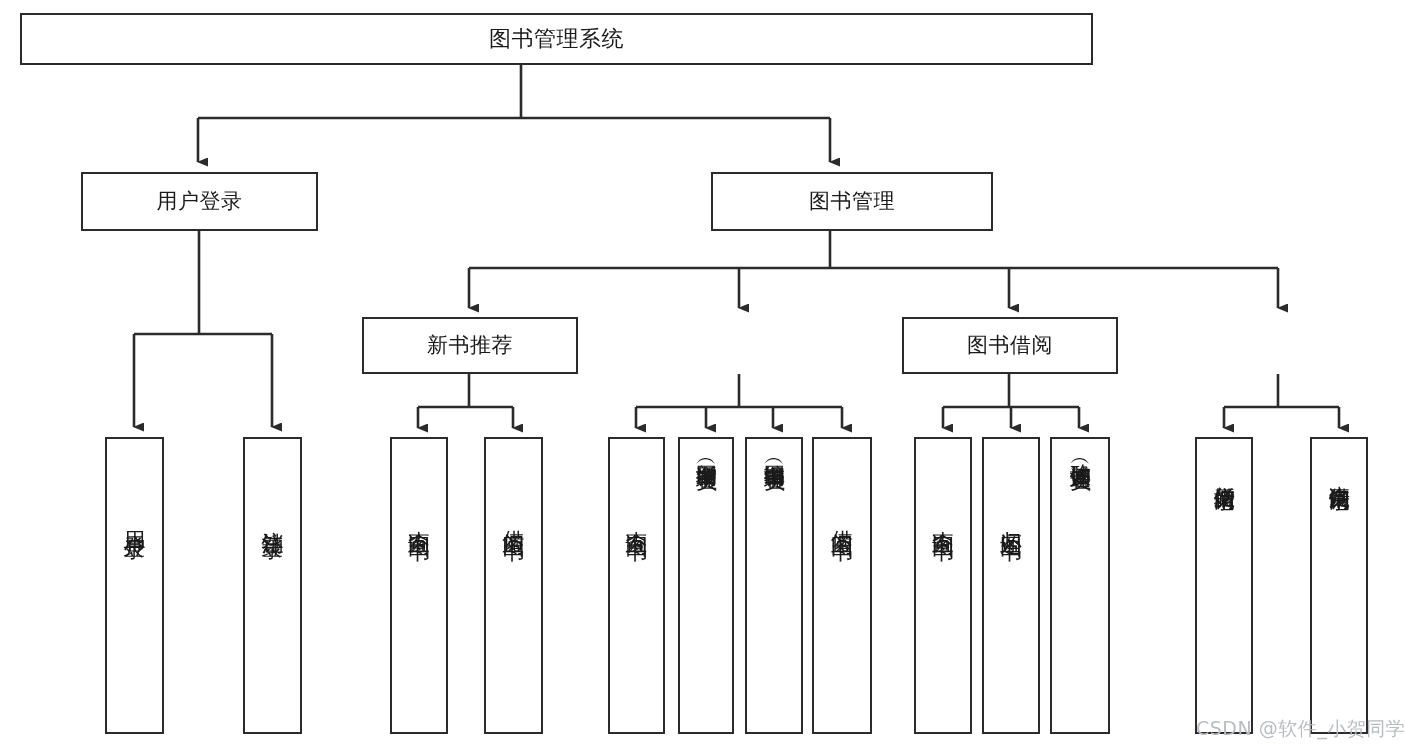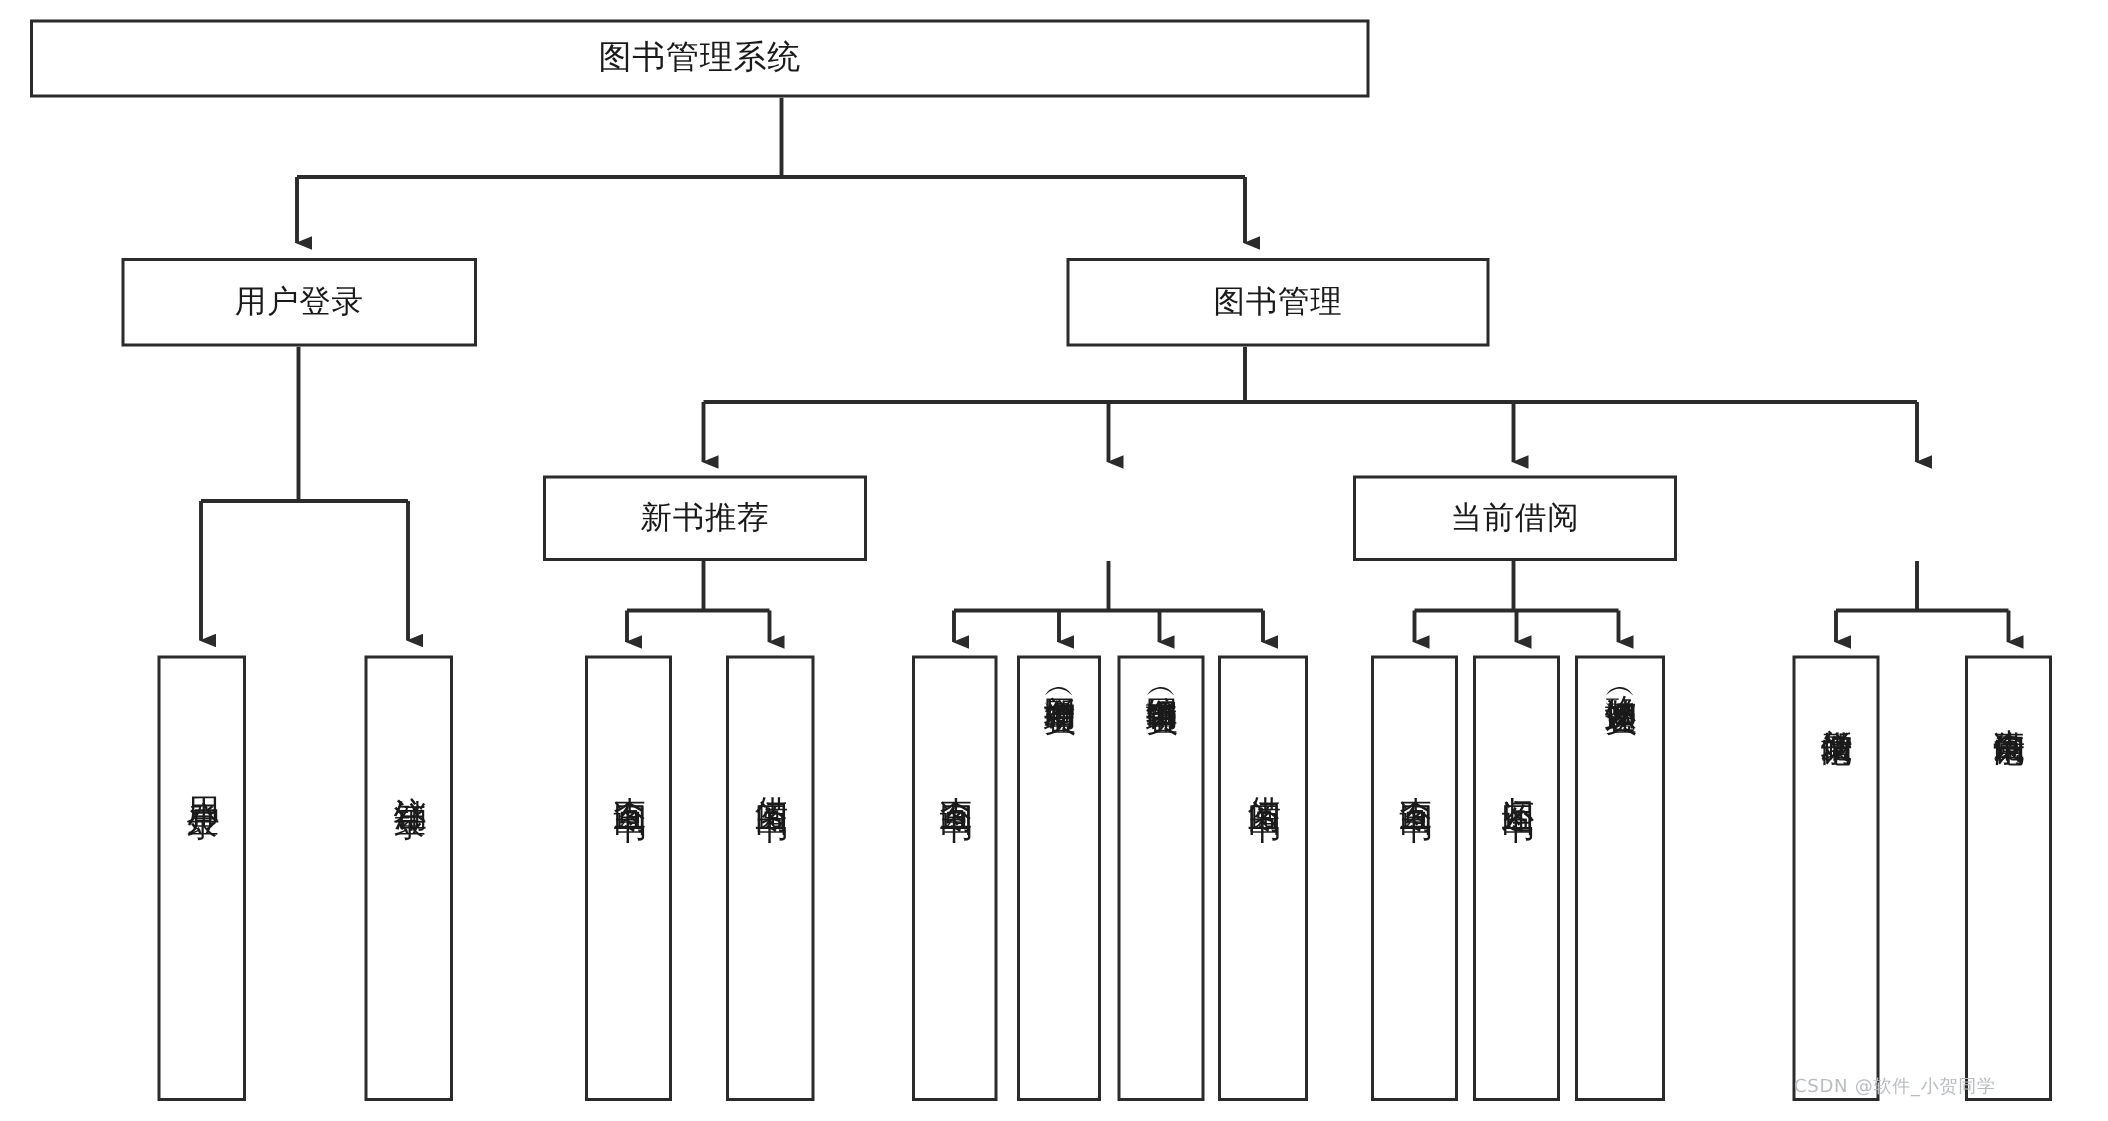--- a/index.html
+++ b/index.html
@@ -62,21 +62,21 @@
     line-height: 1.0;
     letter-spacing: 3px;
     white-space: nowrap;
   }
   .node.vert.tall-text .node-label {
     font-size: 21px;
     letter-spacing: 1px;
   }
   .watermark {
     position: absolute;
-    font-size: 12px;
+    font-size: 19px;
     color: #b9bcc0;
     white-space: nowrap;
     letter-spacing: 0.5px;
   }
 </style>
 </head>
 <body>
 
 <div id="diagram-root">
 
@@ -123,39 +123,39 @@
       <path d="M 1011 407 L 1011 428" marker-end="url(#arrowhead)"></path>
       <path d="M 1079 407 L 1079 428" marker-end="url(#arrowhead)"></path>
 
       <path d="M 1278 374 L 1278 407"></path>
       <path d="M 1224 407 L 1339 407"></path>
       <path d="M 1224 407 L 1224 428" marker-end="url(#arrowhead)"></path>
       <path d="M 1339 407 L 1339 428" marker-end="url(#arrowhead)"></path>
     </g>
   </svg>
 
-  <div class="node horiz root" style="left:20px; top:13px; width:893px; height:52px;">
+  <div class="node horiz root" style="left:20px; top:13px; width:1073px; height:52px;">
     <span class="node-label">图书管理系统</span>
   </div>
 
   <div class="node horiz" style="left:81px; top:172px; width:237px; height:59px;">
     <span class="node-label">用户登录</span>
   </div>
 
   <div class="node horiz" style="left:711px; top:172px; width:282px; height:59px;">
     <span class="node-label">图书管理</span>
   </div>
 
   <div class="node horiz" style="left:362px; top:317px; width:216px; height:57px;">
     <span class="node-label">新书推荐</span>
   </div>
 
 
   <div class="node horiz" style="left:902px; top:317px; width:216px; height:57px;">
-    <span class="node-label">当前借阅</span>
+    <span class="node-label">图书借阅</span>
   </div>
 
 
   <div class="node vert" style="left:105px; top:437px; width:59px; height:297px; padding-top:74px;">
     <span class="node-label">用户登录</span>
   </div>
 
   <div class="node vert" style="left:243px; top:437px; width:59px; height:297px; padding-top:74px;">
     <span class="node-label">注销登录</span>
   </div>

